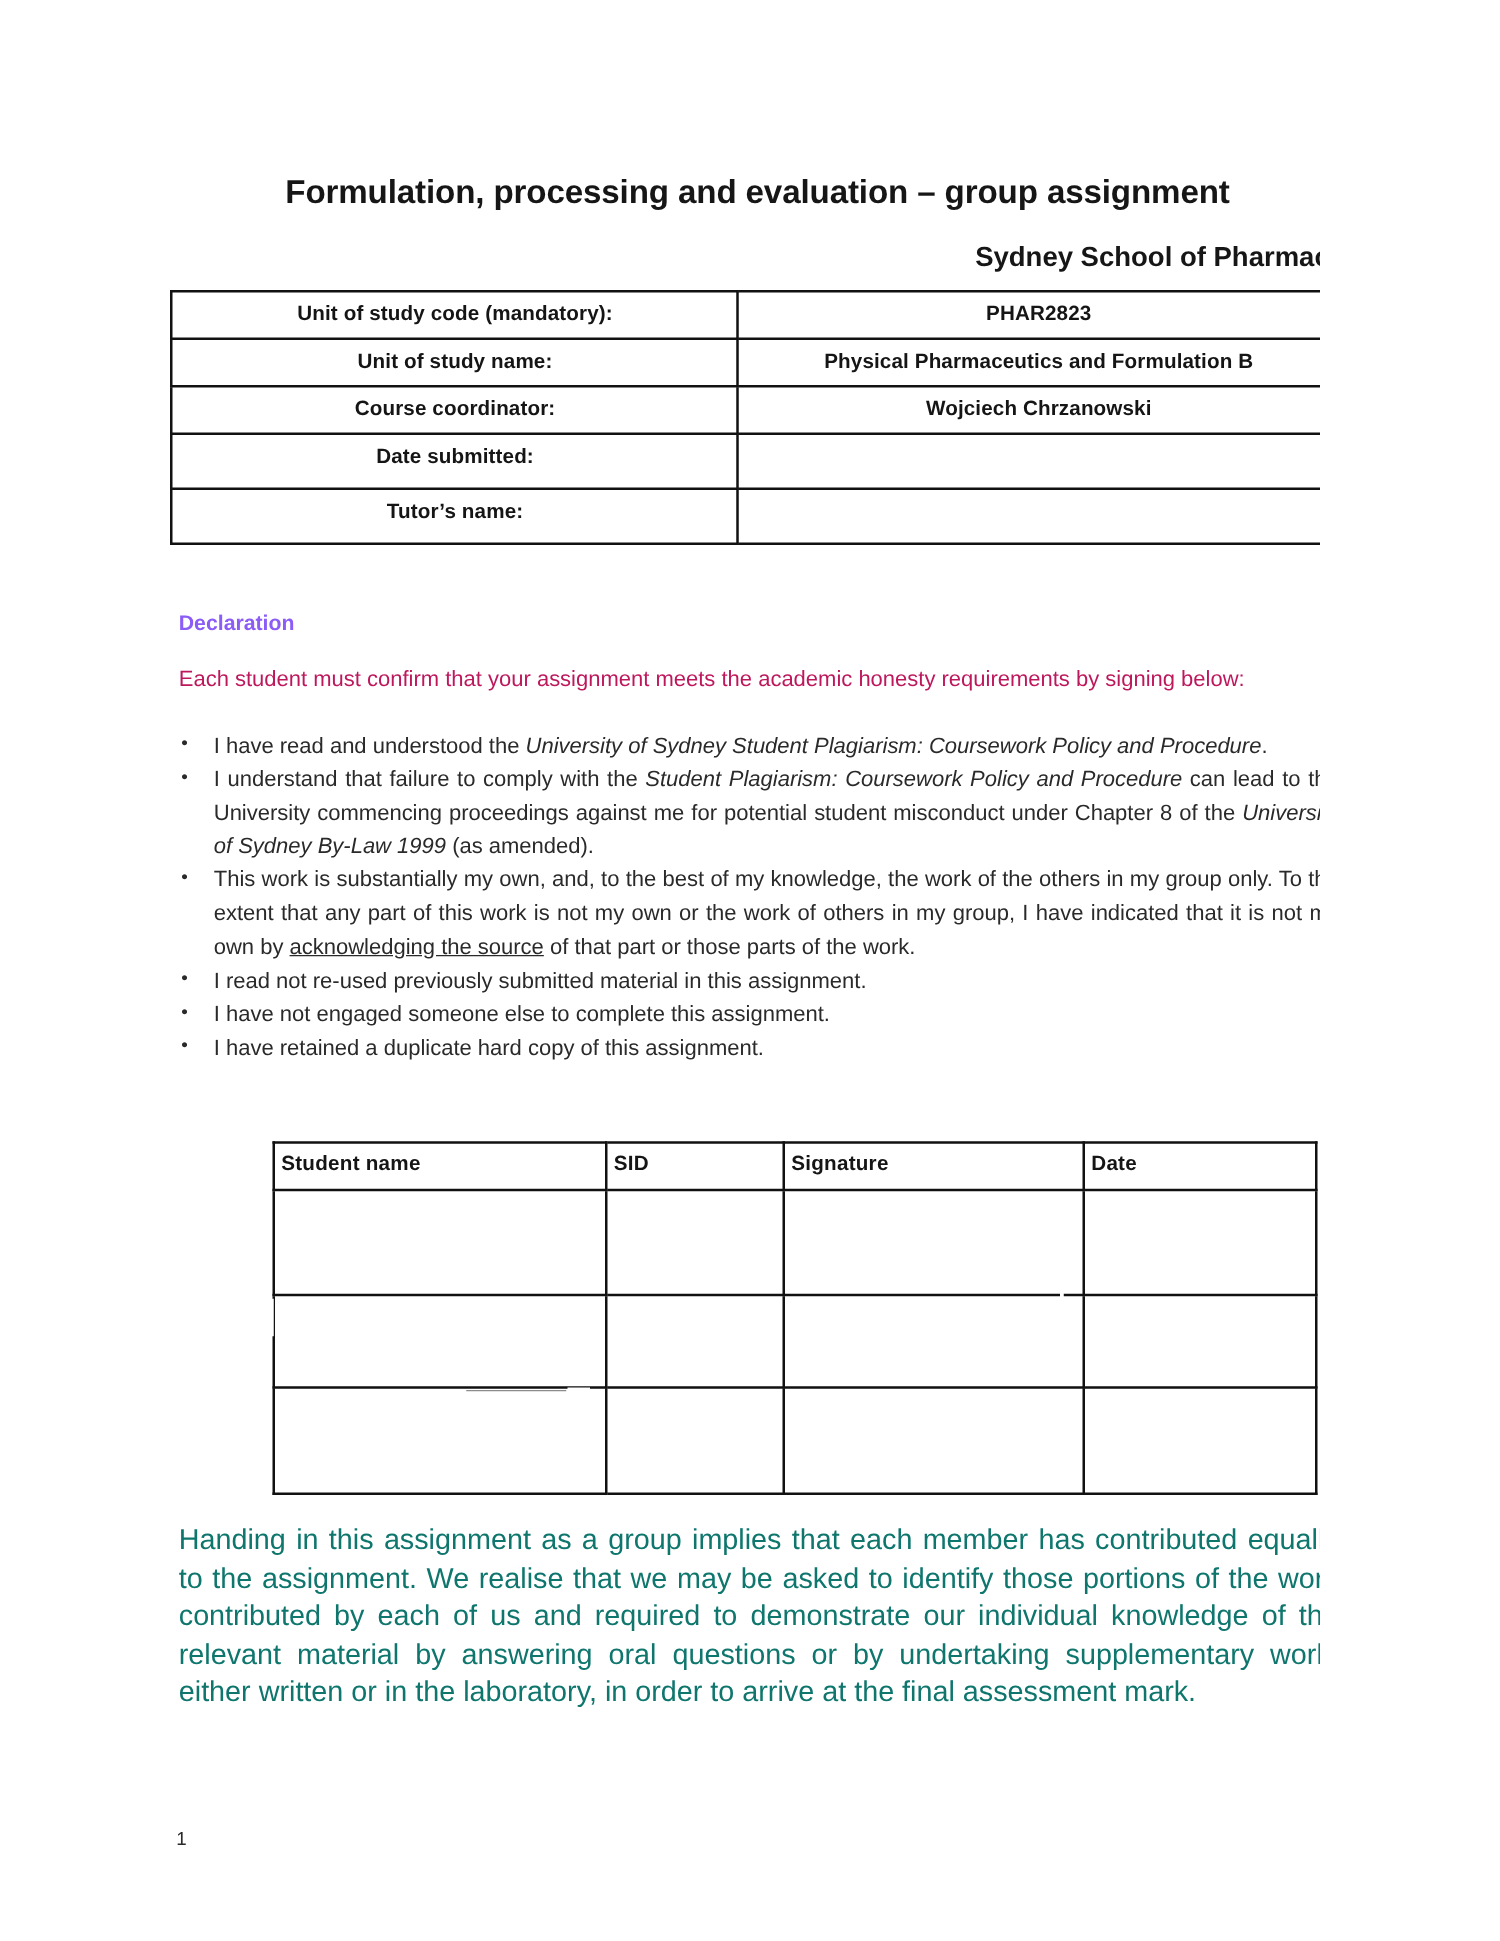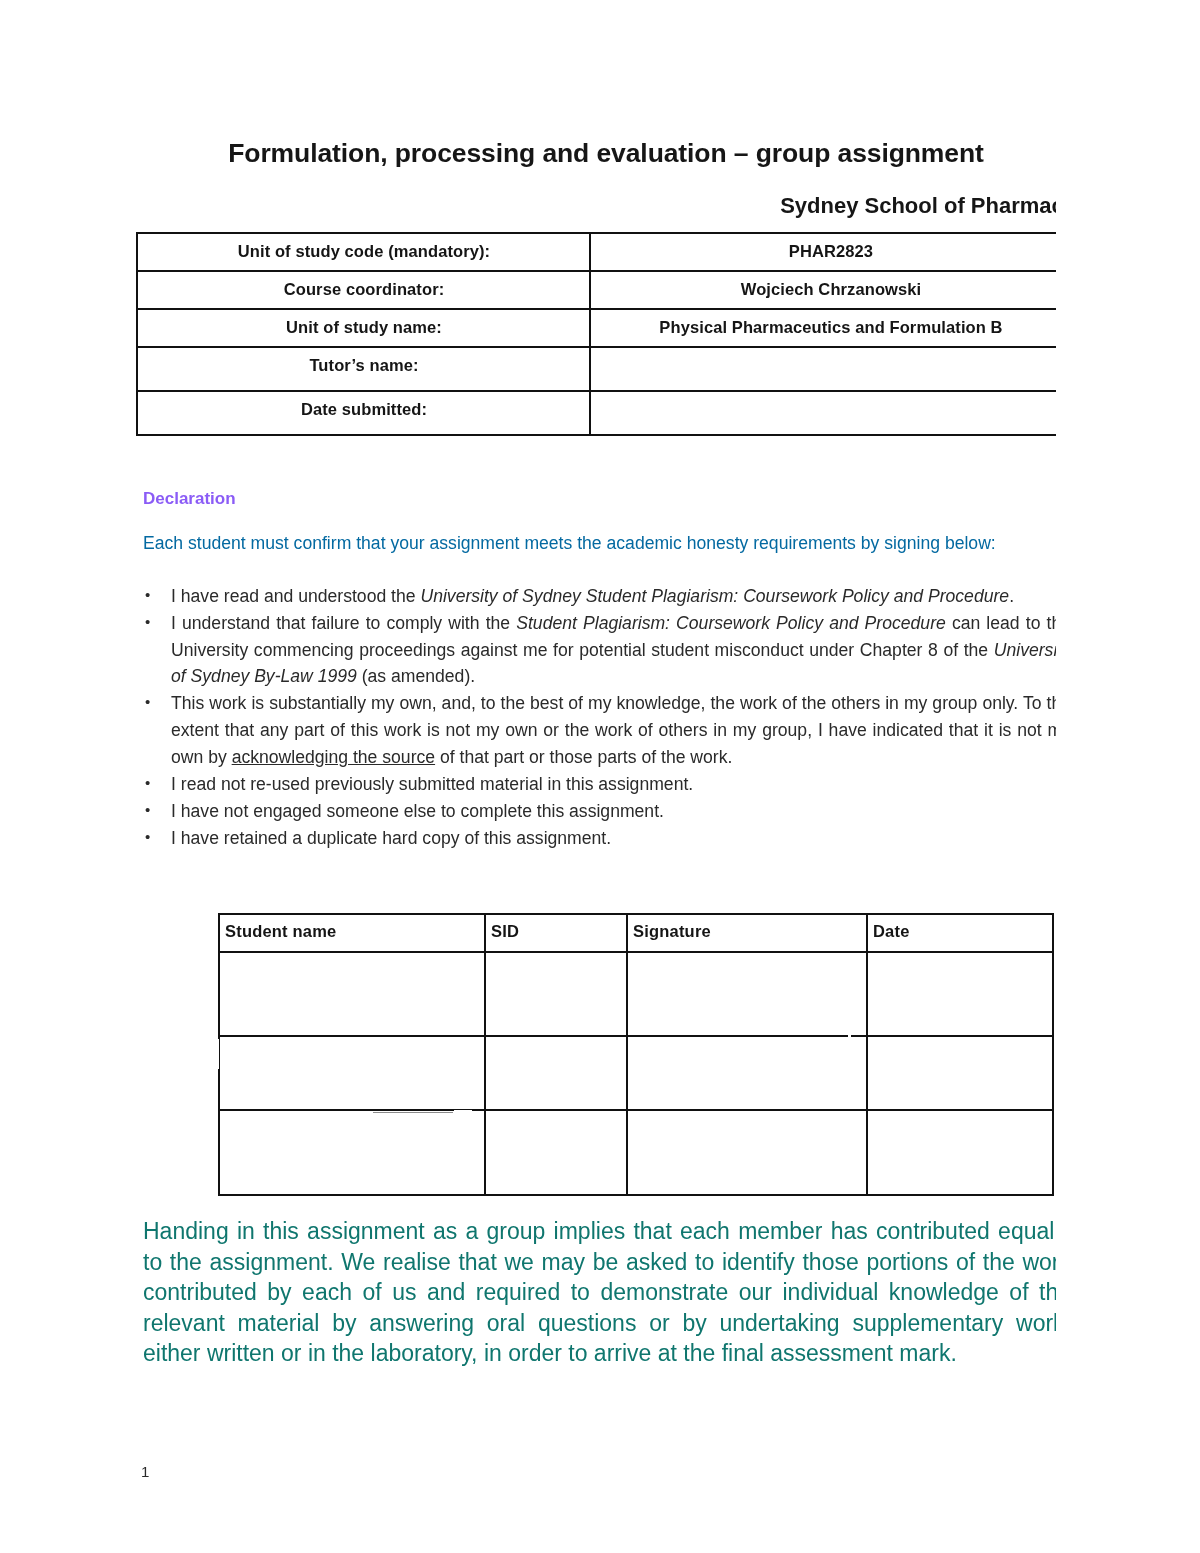--- a/index.html
+++ b/index.html
@@ -72,21 +72,21 @@
     color: #8b5cf6;
   }
   .decl-intro {
     position: absolute;
     left: 143px;
     top: 528px;
     width: 928px;
     font-size: 17.6px;
     line-height: 30px;
     text-align: justify;
-    color: #0369a1;
+    color: #be185d;
   }
 
   .bullets {
     position: absolute;
     left: 143px;
     top: 583px;
     width: 928px;
     margin: 0;
     padding: 0;
     list-style: none;
@@ -182,33 +182,33 @@
   <div class="doc-title">Formulation, processing and evaluation – group assignment</div>
   <div class="doc-subtitle">Sydney School of Pharmacy</div>
 
   <table class="info-table">
     <tbody>
       <tr>
         <td class="label">Unit of study code (mandatory):</td>
         <td>PHAR2823</td>
       </tr>
       <tr>
+        <td class="label">Unit of study name:</td>
+        <td>Physical Pharmaceutics and Formulation B</td>
+      </tr>
+      <tr>
         <td class="label">Course coordinator:</td>
         <td>Wojciech Chrzanowski</td>
       </tr>
-      <tr>
-        <td class="label">Unit of study name:</td>
-        <td>Physical Pharmaceutics and Formulation B</td>
+      <tr class="tall">
+        <td class="label">Date submitted:</td>
+        <td></td>
       </tr>
       <tr class="tall">
         <td class="label">Tutor’s name:</td>
-        <td></td>
-      </tr>
-      <tr class="tall">
-        <td class="label">Date submitted:</td>
         <td></td>
       </tr>
     </tbody>
   </table>
 
   <div class="decl-heading">Declaration</div>
   <div class="decl-intro">Each student must confirm that your assignment meets the academic honesty requirements by signing below:</div>
 
   <ul class="bullets">
     <li>

